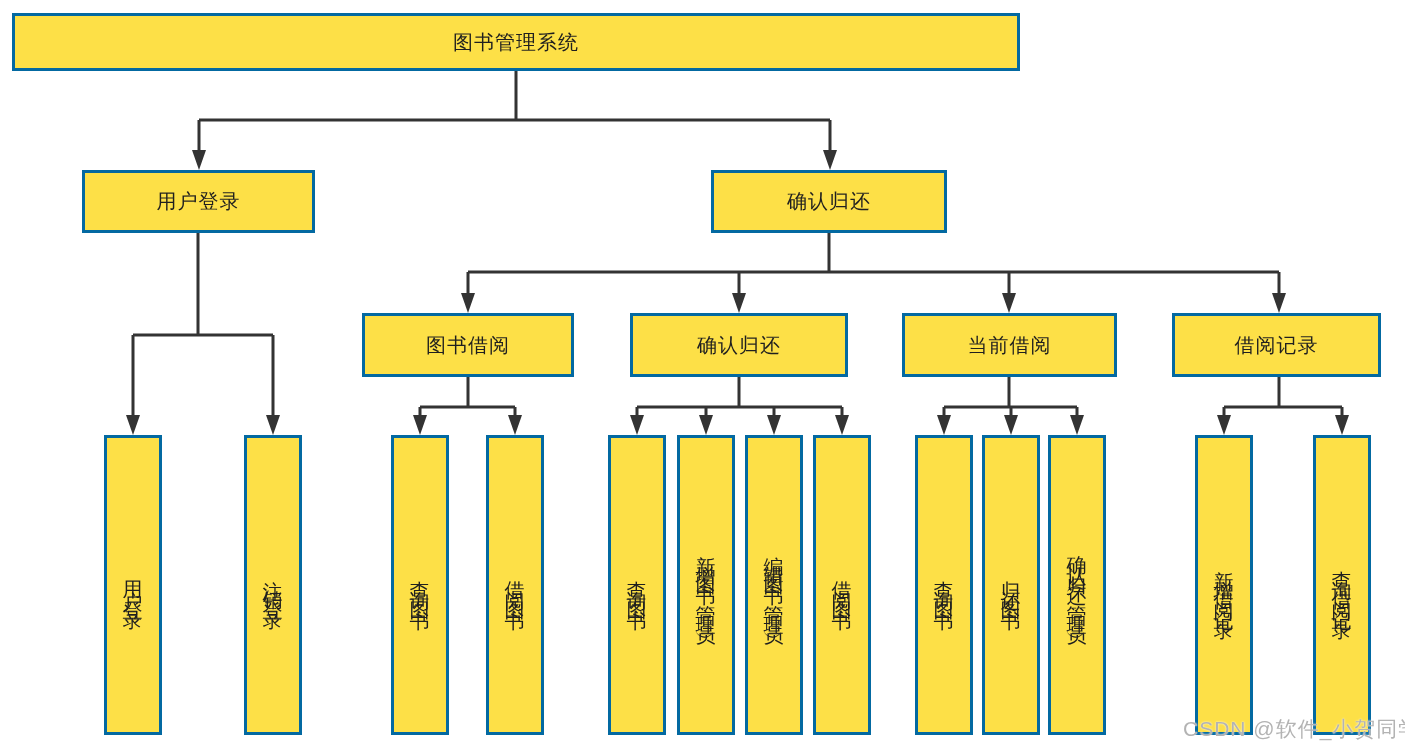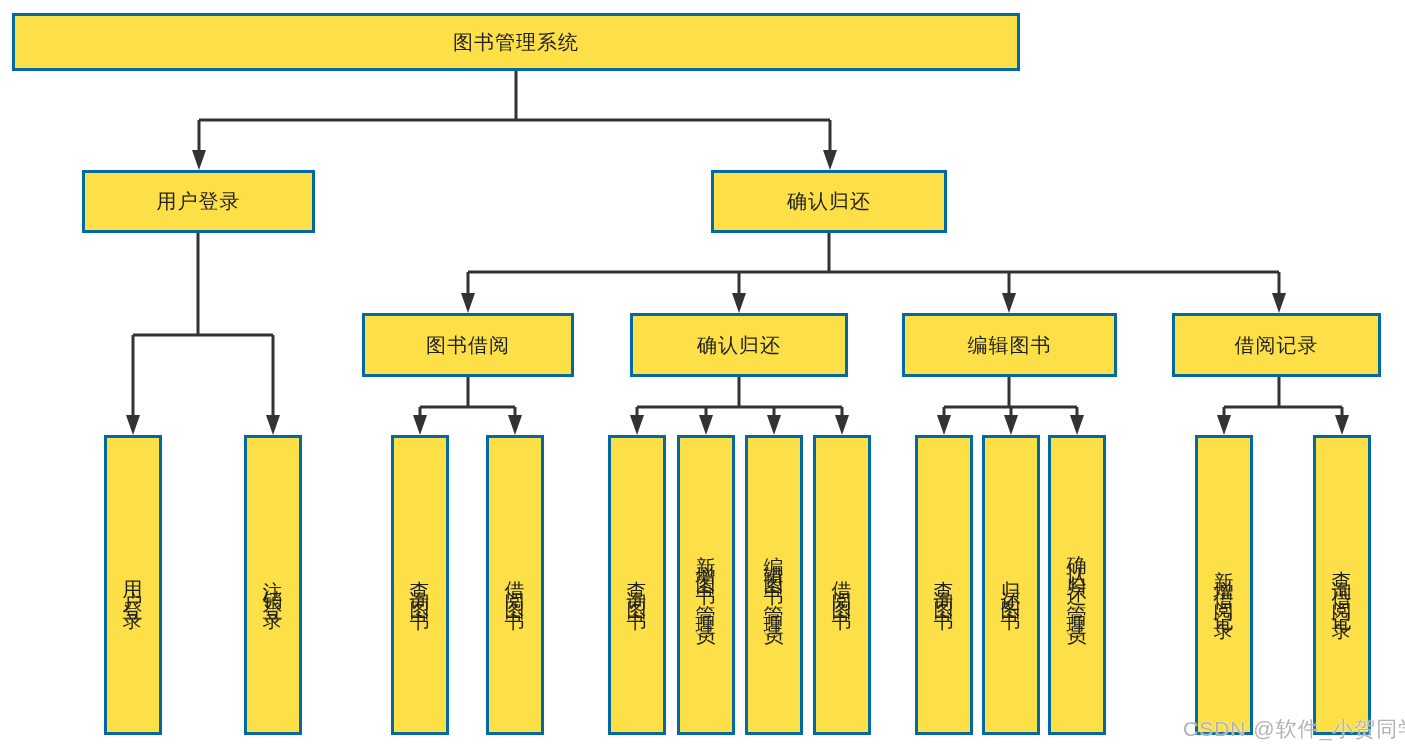--- a/index.html
+++ b/index.html
@@ -132,21 +132,21 @@
     <span>确认归还</span>
   </div>
 
   <div class="box lvl3" style="left:362px; width:212px;">
     <span>图书借阅</span>
   </div>
   <div class="box lvl3" style="left:630px; width:218px;">
     <span>确认归还</span>
   </div>
   <div class="box lvl3" style="left:902px; width:215px;">
-    <span>编辑图书</span>
+    <span>当前借阅</span>
   </div>
   <div class="box lvl3" style="left:1172px; width:209px;">
     <span>借阅记录</span>
   </div>
 
   <div class="box leaf" style="left:104px;">
     <span class="vtext">用户登录</span>
   </div>
   <div class="box leaf" style="left:244px;">
     <span class="vtext">注销登录</span>

